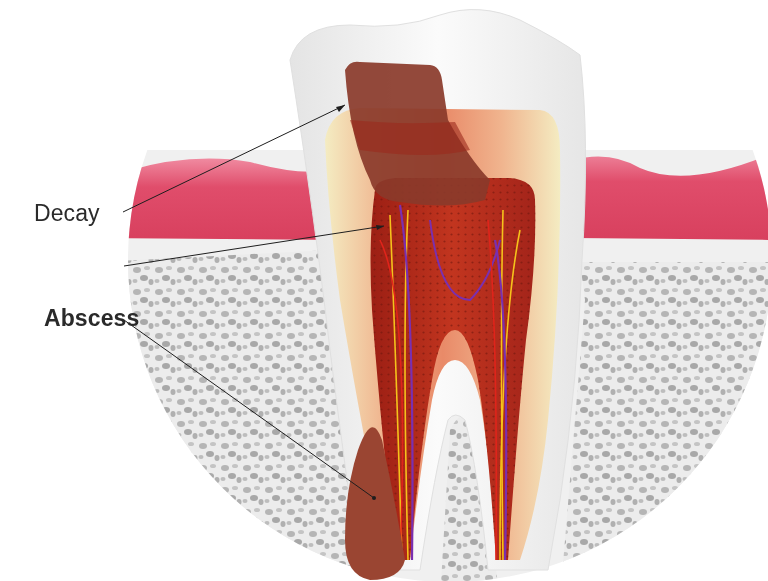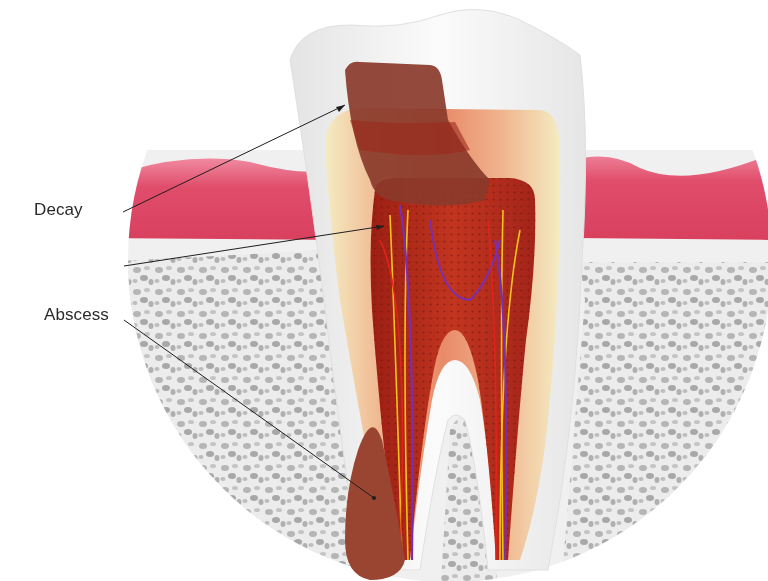--- a/index.html
+++ b/index.html
@@ -1,18 +1,18 @@
 <!DOCTYPE html>
 <html><head>
   <meta charset="utf-8">
   <style>
     html, body { margin: 0; padding: 0; background: #ffffff; }
     body { width: 768px; height: 581px; overflow: hidden; position: relative; font-family: "Liberation Sans", "DejaVu Sans", sans-serif; }
     .stage { position: absolute; left: 0; top: 0; width: 768px; height: 581px; }
-    .label { position: absolute; font-size: 17px; color: #2a2a2a; font-weight: 400; letter-spacing: 0.1px; white-space: nowrap; }
+    .label { position: absolute; font-size: 23px; color: #2a2a2a; font-weight: 400; letter-spacing: 0.1px; white-space: nowrap; }
     svg { position: absolute; left: 0; top: 0; }
   </style>
 </head>
 <body>
 
 <div class="stage">
   <svg width="768" height="581" viewBox="0 0 768 581">
     <defs>
       <clipPath id="circleClip">
         <circle cx="450" cy="260" r="322"></circle>
@@ -97,14 +97,14 @@
       <line x1="123" y1="212" x2="345" y2="105"></line>
       <line x1="124" y1="266" x2="384" y2="226"></line>
       <line x1="124" y1="320" x2="374" y2="498"></line>
     </g>
     <polygon points="345,105 336,107 339,112" fill="#1e1e1e"></polygon>
     <polygon points="384,226 376,225 377,230" fill="#1e1e1e"></polygon>
     <circle cx="374" cy="498" r="2" fill="#1e1e1e"></circle>
   </svg>
 
   <div class="label" style="left:34px; top:200px;">Decay</div>
-  <div class="label" style="left:44px; top:305px;">Abscess</div>
+  <div class="label" style="left:44px; top:305px;font-weight:bold;">Abscess</div>
 </div>
 
 </body></html>

